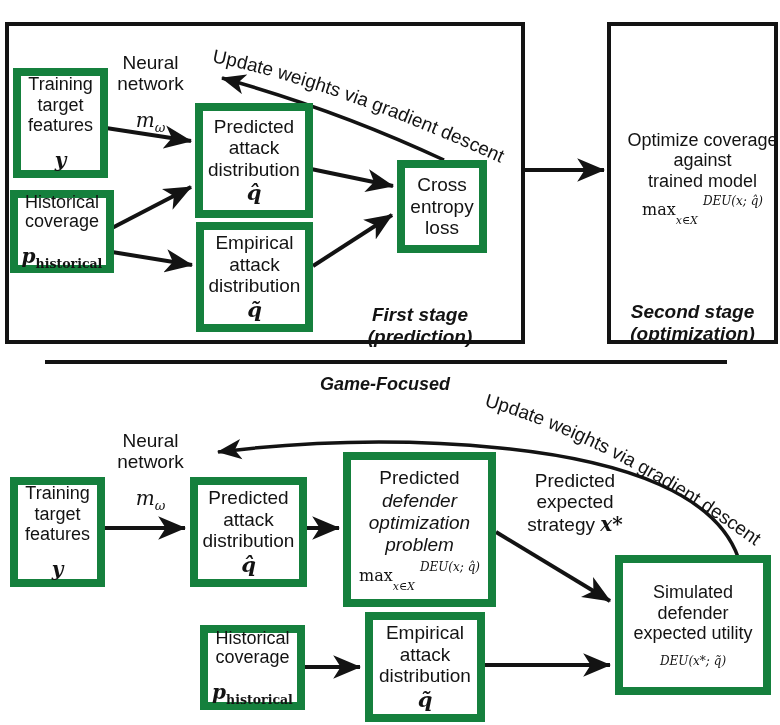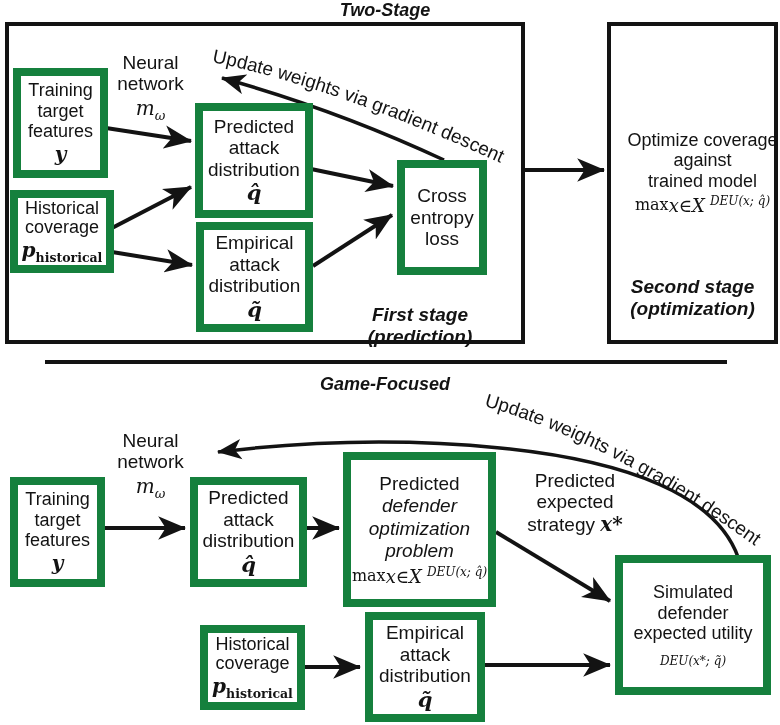--- a/index.html
+++ b/index.html
@@ -10,28 +10,28 @@
       display:flex;flex-direction:column;align-items:center;justify-content:center;
       text-align:center;font-size:19px;line-height:1.13;color:#131313;box-sizing:border-box;}
   .outline{position:absolute;border:4px solid #131313;background:transparent;box-sizing:border-box;}
   .lbl{position:absolute;text-align:center;font-size:19px;line-height:1.13;color:#131313;}
   .title{position:absolute;text-align:center;font-weight:bold;font-style:italic;
          font-size:18px;color:#131313;}
   .stage-note{position:absolute;font-weight:bold;font-style:italic;font-size:19px;
               line-height:1.15;color:#131313;}
   .mi{font-family:"DejaVu Serif",serif;font-style:italic;}
   .mbi{font-family:"DejaVu Serif",serif;font-style:italic;font-weight:bold;}
-  .sym{font-size:20px;display:block;margin-top:2px;}
+  .sym{font-size:20px;display:block;margin-top:14px;}
   .symq{font-size:21px;display:block;margin-top:1px;}
   .isub{font-family:"DejaVu Serif",serif;font-style:italic;font-size:13px;}
   .rsub{font-family:"DejaVu Serif",serif;font-style:normal;font-size:12.5px;}
   .maxrow{display:flex;align-items:flex-start;justify-content:center;gap:5px;margin-top:4px;}
   .maxcol{display:flex;flex-direction:row;align-items:center;line-height:1;
           font-family:"DejaVu Serif",serif;font-style:normal;font-size:16px;}
-  .maxsub{font-size:18px;font-style:italic;margin-top:2px;}
+  .maxsub{font-size:11px;font-style:italic;margin-top:20px;}
   .expr{font-family:"DejaVu Serif",serif;font-style:italic;font-size:12px;line-height:1.05;}
   .divider{position:absolute;left:45px;top:360px;width:682px;height:4px;background:#131313;}
   .arc-text{font-family:"Liberation Sans",sans-serif;font-size:19px;fill:#131313;}
 </style>
 </head>
 <body>
 
 <div class="canvas">
 
   <svg class="layer" width="780" height="725" viewBox="0 0 780 725">
@@ -58,21 +58,20 @@
     <line x1="305" y1="528" x2="339" y2="528" stroke="#131313" stroke-width="4" marker-end="url(#ah)"></line>
     <line x1="303" y1="667" x2="360" y2="667" stroke="#131313" stroke-width="4" marker-end="url(#ah)"></line>
     <line x1="483" y1="665" x2="610" y2="665" stroke="#131313" stroke-width="4" marker-end="url(#ah)"></line>
     <line x1="496" y1="532" x2="610" y2="601" stroke="#131313" stroke-width="4" marker-end="url(#ah)"></line>
     <path d="M 738 557 C 716 496 630 461 500 448 C 400 438 300 442 218 452" fill="none" stroke="#131313" stroke-width="3.5" marker-end="url(#ah)"></path>
     <text class="arc-text">
       <textPath href="#arcBotText">Update weights via gradient descent</textPath>
     </text>
   </svg>
 
-  <div class="title" style="left:285px;top:0;width:200px;">Two-Stage</div>
 
   <div class="outline" style="left:5px;top:22px;width:520px;height:322px;"></div>
   <div class="outline" style="left:607px;top:22px;width:171px;height:322px;"></div>
 
   <div class="lbl" style="left:103px;top:52px;width:95px;">
     <span>Neural</span><br>
     <span>network</span><br>
     <span class="mi sym"><span>m</span><sub class="isub">ω</sub></span>
   </div>
 
@@ -96,41 +95,41 @@
     <span class="mbi symq">q̂</span>
   </div>
 
   <div class="bx" style="left:196px;top:222px;width:117px;height:110px;">
     <span>Empirical</span>
     <span>attack</span>
     <span>distribution</span>
     <span class="mbi symq">q̃</span>
   </div>
 
-  <div class="bx" style="left:397px;top:160px;width:90px;height:115px;">
+  <div class="bx" style="left:397px;top:160px;width:90px;height:93px;">
     <span>Cross</span>
     <span>entropy</span>
     <span>loss</span>
   </div>
 
   <div class="stage-note" style="left:320px;top:304px;width:200px;text-align:center;">First stage (prediction)</div>
 
   <div class="lbl" style="left:611px;top:130px;width:163px;font-size:18px;padding-left:10px;">
     <span>Optimize coverage</span><br>
     <span>against</span><br>
     <span>trained model</span>
     <div class="maxrow">
       <span class="maxcol">
           <span>max</span>
           <span class="maxsub">x∈X</span>
         </span>
       <span class="expr">DEU(x; q̂)</span>
     </div>
   </div>
-  <div class="stage-note" style="left:611px;top:276px;width:163px;text-align:center;">
+  <div class="stage-note" style="left:611px;top:301px;width:163px;text-align:center;">
     <span>Second stage</span><br>
     <span>(optimization)</span>
   </div>
 
   <div class="divider"></div>
 
   <div class="title" style="left:285px;top:374px;width:200px;">Game-Focused</div>
 
   <div class="lbl" style="left:103px;top:430px;width:95px;">
     <span>Neural</span><br>

